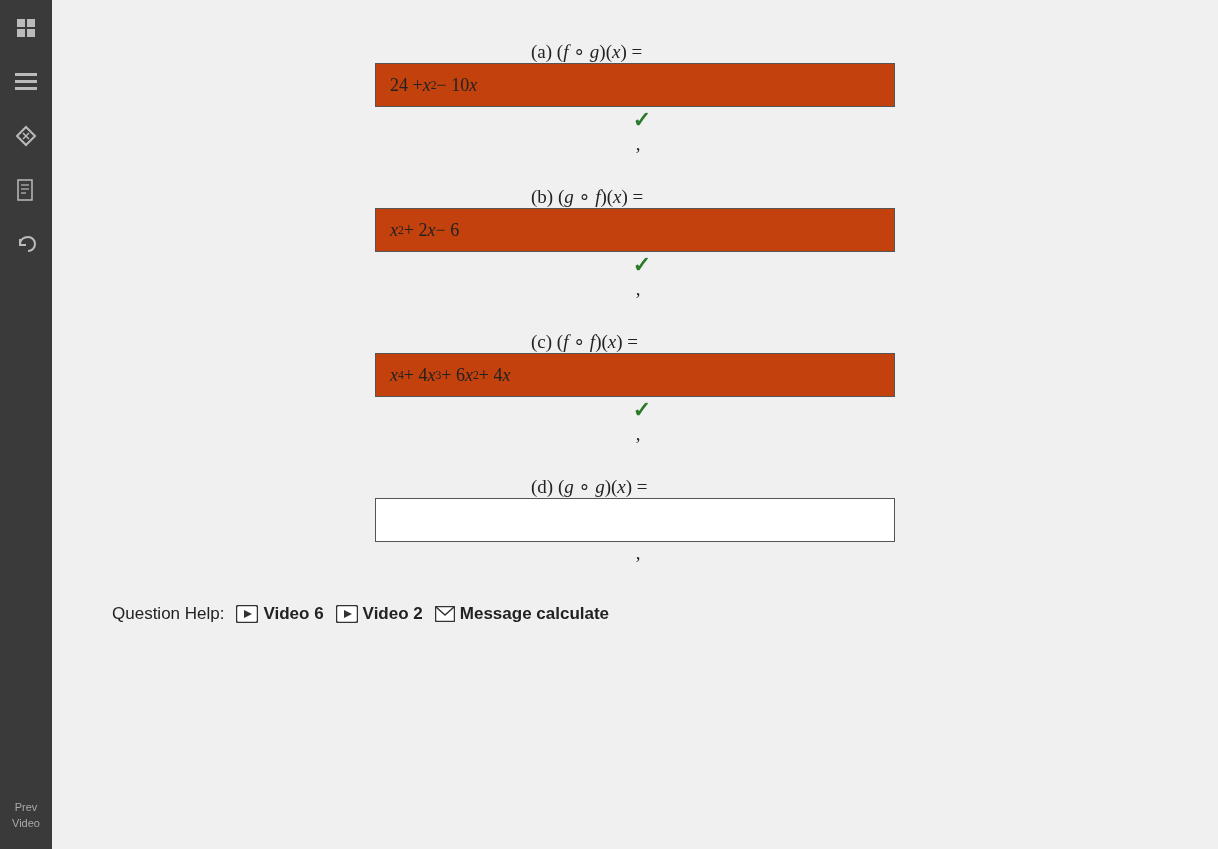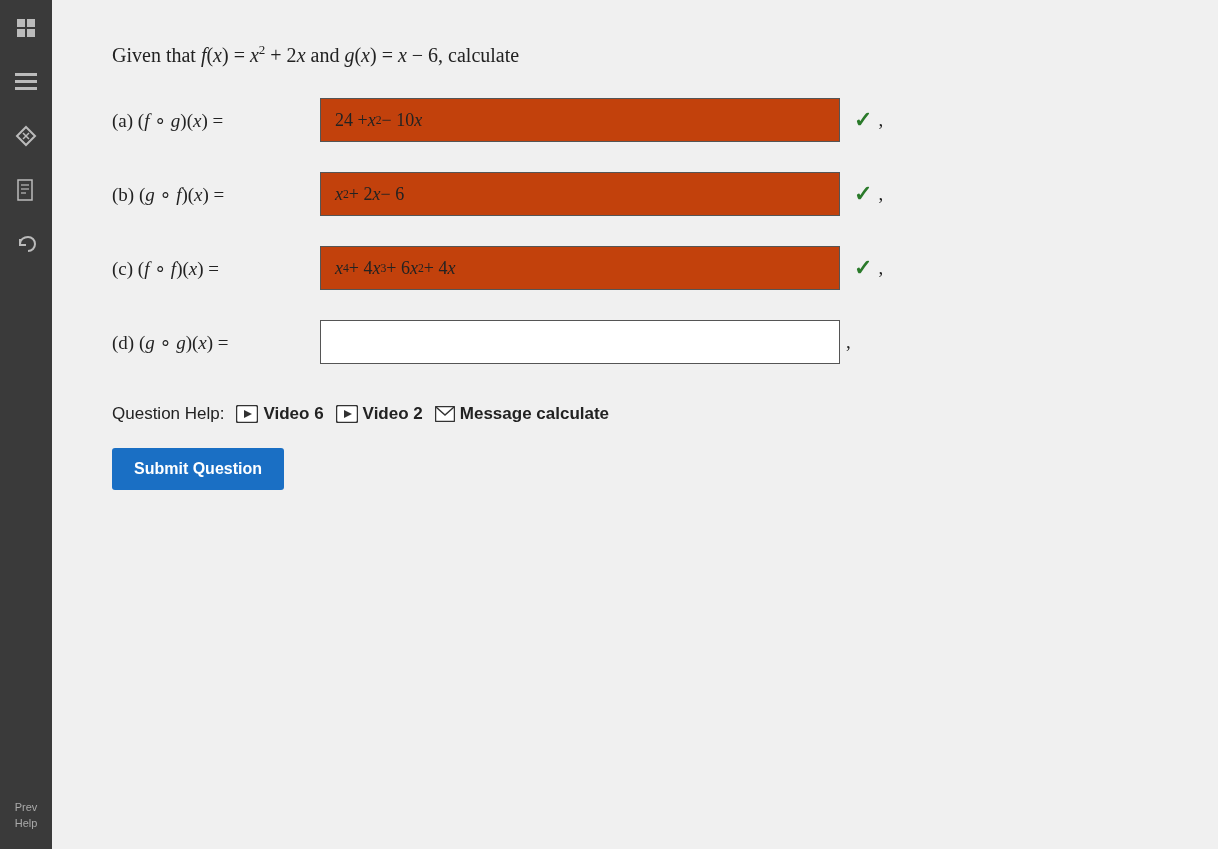--- a/index.html
+++ b/index.html
@@ -48,20 +48,21 @@
       font-size: 20px;
       color: #222;
       margin-bottom: 28px;
       line-height: 1.5;
     }
 
     .part-row {
       display: flex;
       align-items: center;
       margin-bottom: 30px;
+      flex-direction: column;
     }
 
     .part-label {
       font-size: 19px;
       color: #222;
       white-space: nowrap;
       margin-right: 8px;
       min-width: 200px;
     }
 
@@ -216,29 +217,26 @@
   </div>
   <div class="sidebar-icon">
     <svg width="22" height="22" viewBox="0 0 22 22" fill="none">
       <path d="M5 11 C5 6.5 9 4 13 4 C17 4 20 7 20 11 C20 15 17 18 13 18" stroke="#bbb" stroke-width="2" fill="none"></path>
       <polyline points="5,6 5,12 11,12" stroke="#bbb" stroke-width="2" fill="none"></polyline>
     </svg>
   </div>
 
   <div style="margin-top: auto; margin-bottom: 20px; display: flex; flex-direction: column; align-items: center; gap: 4px;">
     <span class="bottom-label">Prev</span>
-    <span class="bottom-label">Help</span>
+    <span class="bottom-label">Video</span>
   </div>
 </div>
 
 <div class="main">
 
-  <div class="problem-statement">
-    Given that <span class="math-expr">f</span>(<span class="math-expr">x</span>) = <span class="math-expr">x</span><sup>2</sup> + 2<span class="math-expr">x</span> and <span class="math-expr">g</span>(<span class="math-expr">x</span>) = <span class="math-expr">x</span> − 6, calculate
-  </div>
 
   <div class="part-row">
     <div class="part-label">
       (a) (<span class="math-expr">f</span> ∘ <span class="math-expr">g</span>)(<span class="math-expr">x</span>) =
     </div>
     <div class="answer-box">
       24 + <span class="math-expr">x</span><sup>2</sup> − 10<span class="math-expr">x</span>
     </div>
     <span class="check-icon">✓</span>
     <span class="comma">,</span>
@@ -301,15 +299,14 @@
       <span class="mail-icon">
         <svg viewBox="0 0 20 16" fill="none" xmlns="http://www.w3.org/2000/svg">
           <rect x="0.5" y="0.5" width="19" height="15" rx="1" stroke="#333" stroke-width="1.5" fill="white"></rect>
           <polyline points="1,1 10,9 19,1" stroke="#333" stroke-width="1.5" fill="none"></polyline>
         </svg>
       </span>
       <span>Message calculate</span>
     </a>
   </div>
 
-  <button class="submit-btn">Submit Question</button>
 
 </div>
 
 </body></html>

